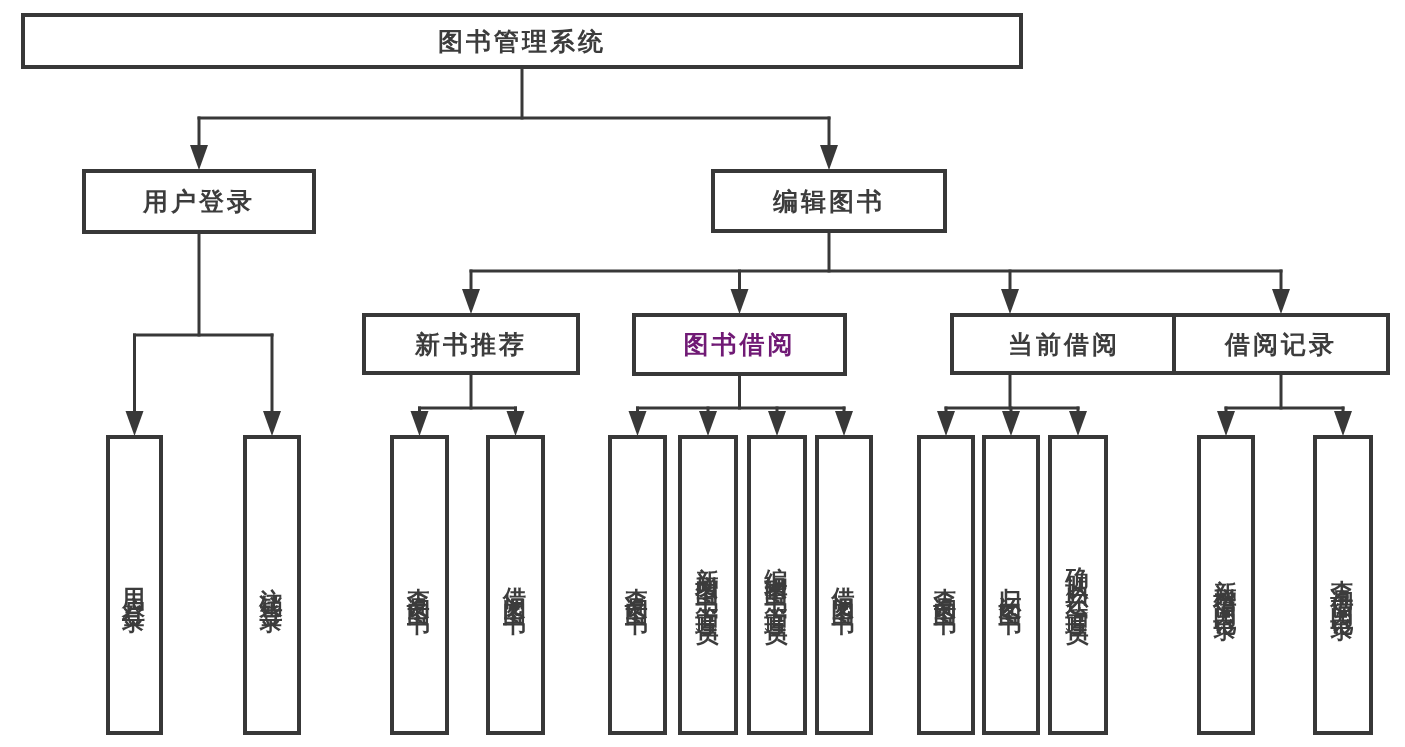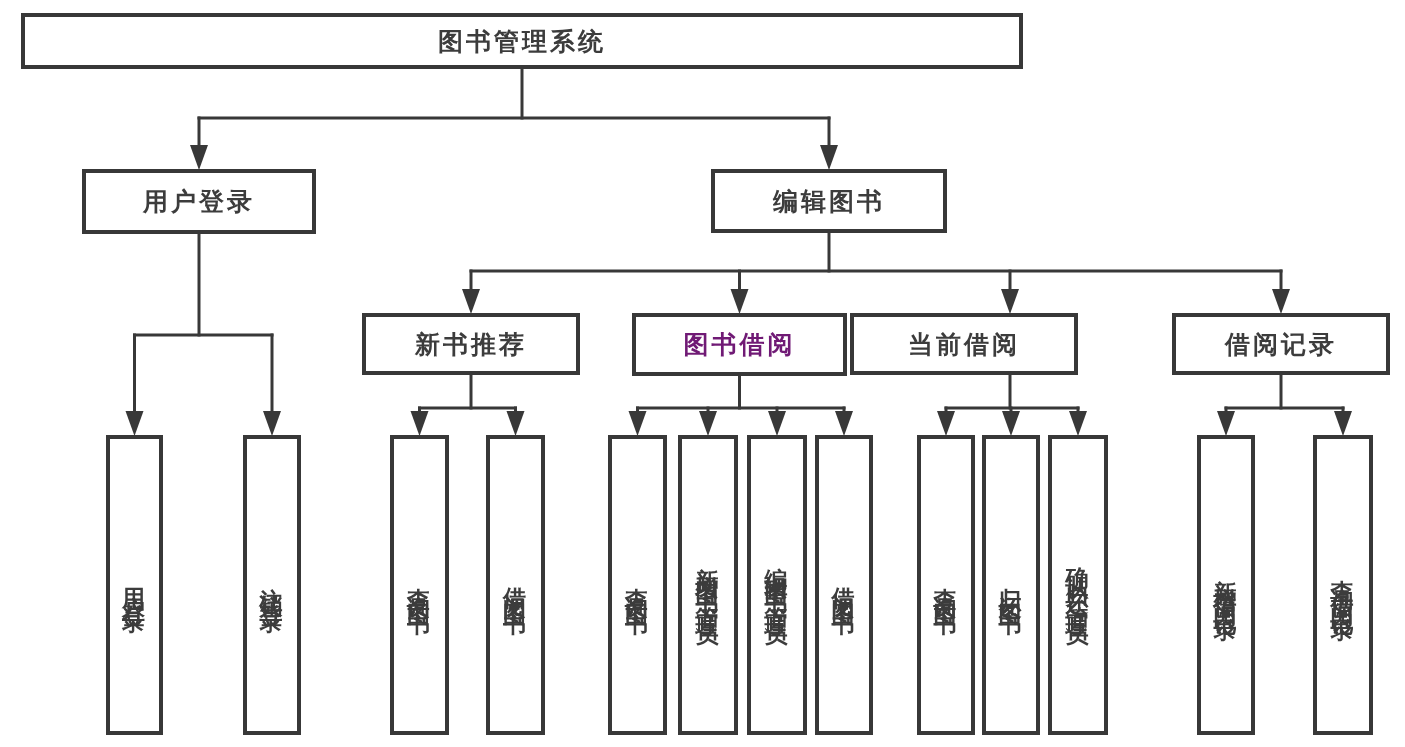--- a/index.html
+++ b/index.html
@@ -125,21 +125,21 @@
       </div>
       <div class="node" style="left: 711px; top: 169px; width: 236px; height: 64px; border-color: rgb(56, 56, 56); background: rgb(255, 255, 255);">
         <span class="lbl" style="color: rgb(60, 60, 60);">编辑图书</span>
       </div>
       <div class="node" style="left: 362px; top: 313px; width: 218px; height: 62px; border-color: rgb(56, 56, 56); background: rgb(255, 255, 255); align-items: center;">
         <span class="lbl" style="color: rgb(60, 60, 60);">新书推荐</span>
       </div>
       <div class="node" style="left: 632px; top: 313px; width: 215px; height: 63px; border-color: rgb(56, 56, 56); background: rgb(255, 255, 255);">
         <span class="lbl" style="color: #701a75;">图书借阅</span>
       </div>
-      <div class="node" style="left: 850px; top: 313px; width: 228px; height: 62px; border-color: rgb(56, 56, 56); background: rgb(255, 255, 255);">
+      <div class="node" style="left: 950px; top: 313px; width: 228px; height: 62px; border-color: rgb(56, 56, 56); background: rgb(255, 255, 255);">
         <span class="lbl" style="color: rgb(60, 60, 60);">当前借阅</span>
       </div>
       <div class="node" style="left: 1172px; top: 313px; width: 218px; height: 62px; border-color: rgb(56, 56, 56); background: rgb(255, 255, 255);">
         <span class="lbl" style="color: rgb(60, 60, 60);">借阅记录</span>
       </div>
       <div class="node v" style="left: 106px; top: 435px; width: 57px; height: 300px; border-color: rgb(56, 56, 56); background: rgb(255, 255, 255);">
         <span class="lbl" style="color: rgb(60, 60, 60);">用户登录</span>
       </div>
       <div class="node v" style="left: 243px; top: 435px; width: 58px; height: 300px; border-color: rgb(56, 56, 56); background: rgb(255, 255, 255);">
         <span class="lbl" style="color: rgb(60, 60, 60);">注销登录</span>

